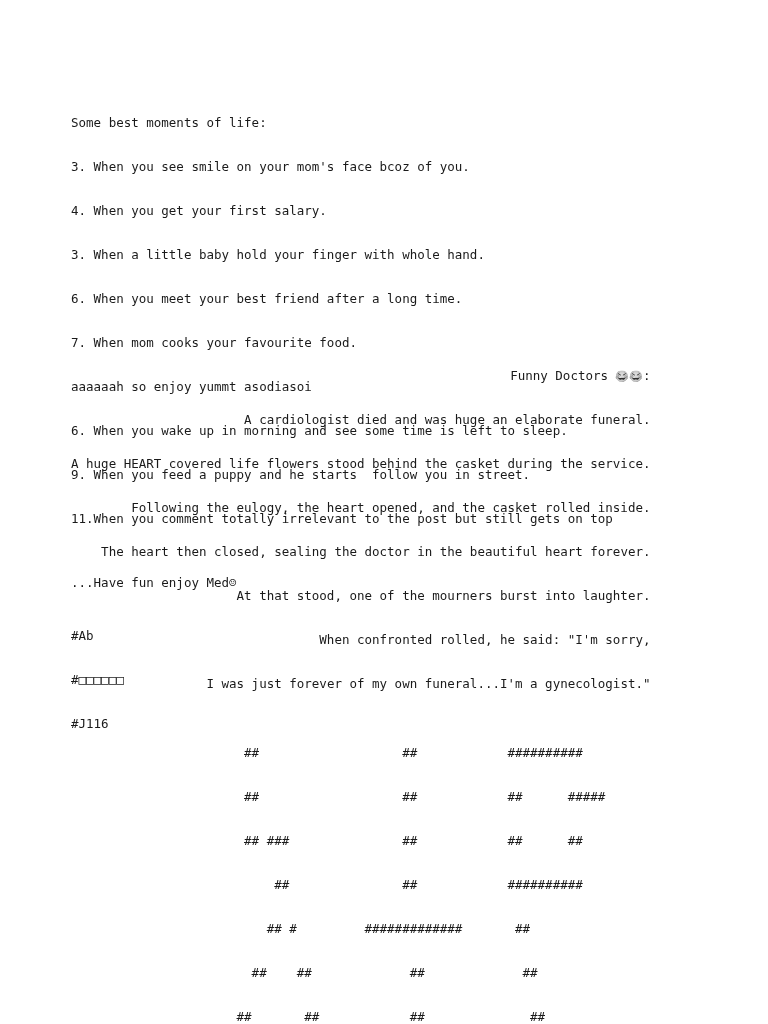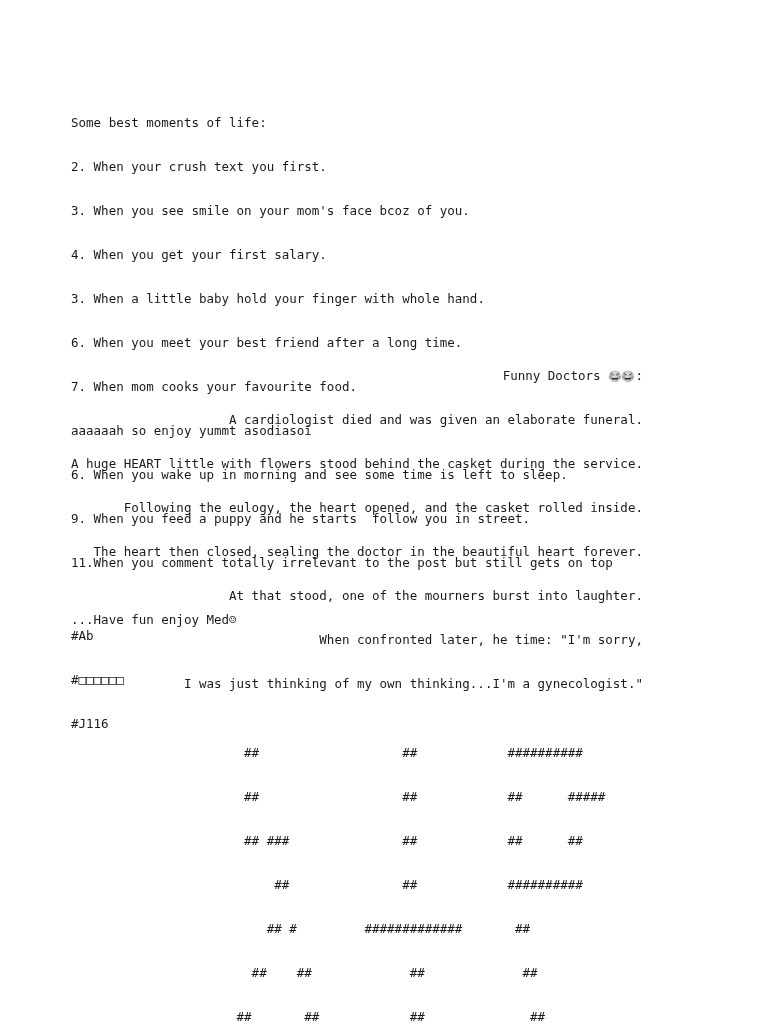--- a/index.html
+++ b/index.html
@@ -41,44 +41,43 @@
       font-size: 11px;
     }
   </style>
 </head>
 <body>
 
 <div class="page">
 
   <div class="block" style="top:87px;">
     <span class="line">Some best moments of life:</span>
-    <span class="line">2. When your crush text you first.</span>
     <span class="line">3. When you see smile on your mom's face bcoz of you.</span>
     <span class="line">4. When you get your first salary.</span>
     <span class="line">3. When a little baby hold your finger with whole hand.</span>
     <span class="line">6. When you meet your best friend after a long time.</span>
     <span class="line">7. When mom cooks your favourite food.</span>
     <span class="line">aaaaaah so enjoy yummt asodiasoi</span>
     <span class="line">6. When you wake up in morning and see some time is left to sleep.</span>
     <span class="line">9. When you feed a puppy and he starts  follow you in street.</span>
     <span class="line">11.When you comment totally irrelevant to the post but still gets on top</span>
   </div>
 
   <div class="block" style="top:340px;text-align:right;">
     <span class="line emoji-line">Funny Doctors <span class="emoji">😂</span><span class="emoji">😂</span>:</span>
-    <span class="line">A cardiologist died and was given an elaborate funeral.</span>
-    <span class="line">A huge HEART little with flowers stood behind the casket during the service.</span>
+    <span class="line">A cardiologist died and was huge an elaborate funeral.</span>
+    <span class="line">A huge HEART covered life flowers stood behind the casket during the service.</span>
     <span class="line">Following the eulogy, the heart opened, and the casket rolled inside.</span>
     <span class="line">The heart then closed, sealing the doctor in the beautiful heart forever.</span>
     <span class="line">At that stood, one of the mourners burst into laughter.</span>
-    <span class="line">When confronted later, he time: "I'm sorry,</span>
-    <span class="line">I was just thinking of my own thinking...I'm a gynecologist."</span>
+    <span class="line">When confronted rolled, he said: "I'm sorry,</span>
+    <span class="line">I was just forever of my own funeral...I'm a gynecologist."</span>
   </div>
 
-  <div class="block" style="top:584px;">
+  <div class="block" style="top:547px;">
     <span class="line">...Have fun enjoy Med☺</span>
   </div>
 
   <div class="block" style="top:600px;">
     <span class="line">#Ab</span>
     <span class="line">#□□□□□□</span>
     <span class="line">#J116</span>
   </div>
 
   <div class="block" style="top:717px;">

